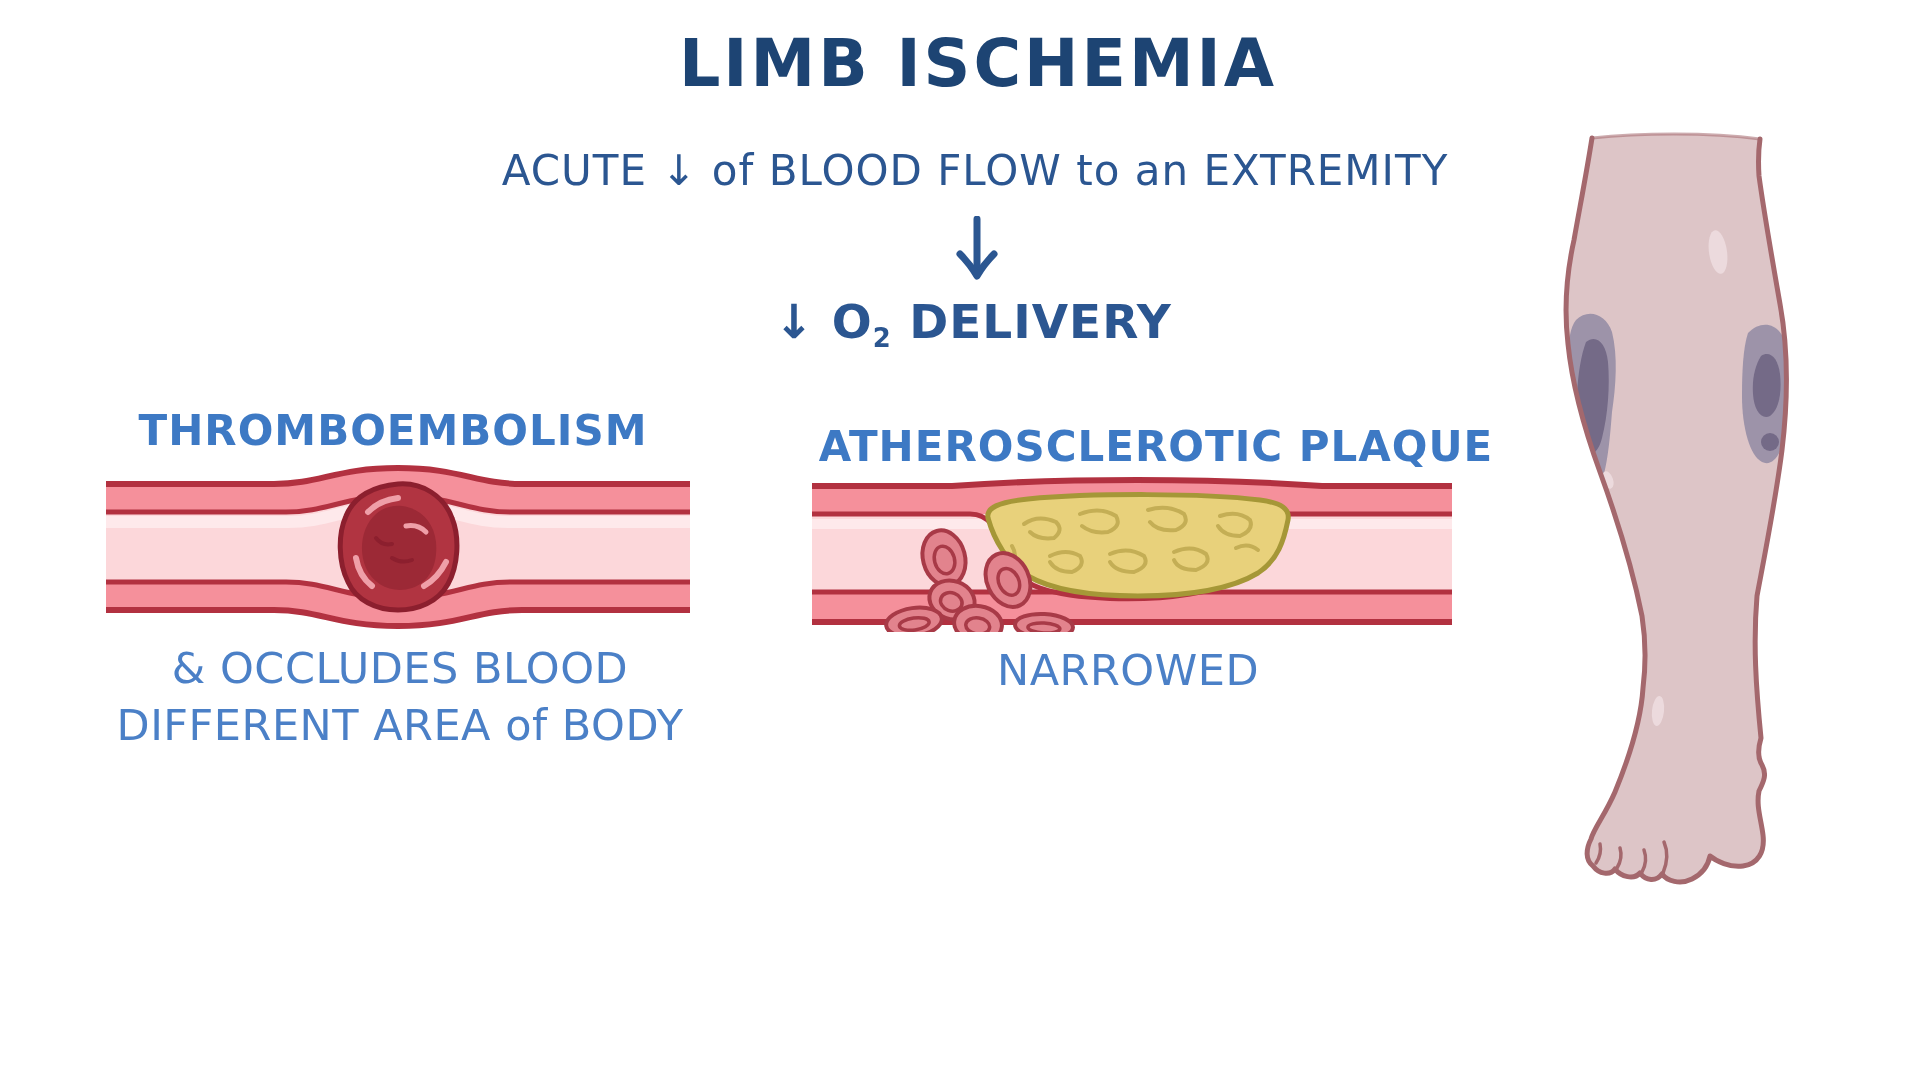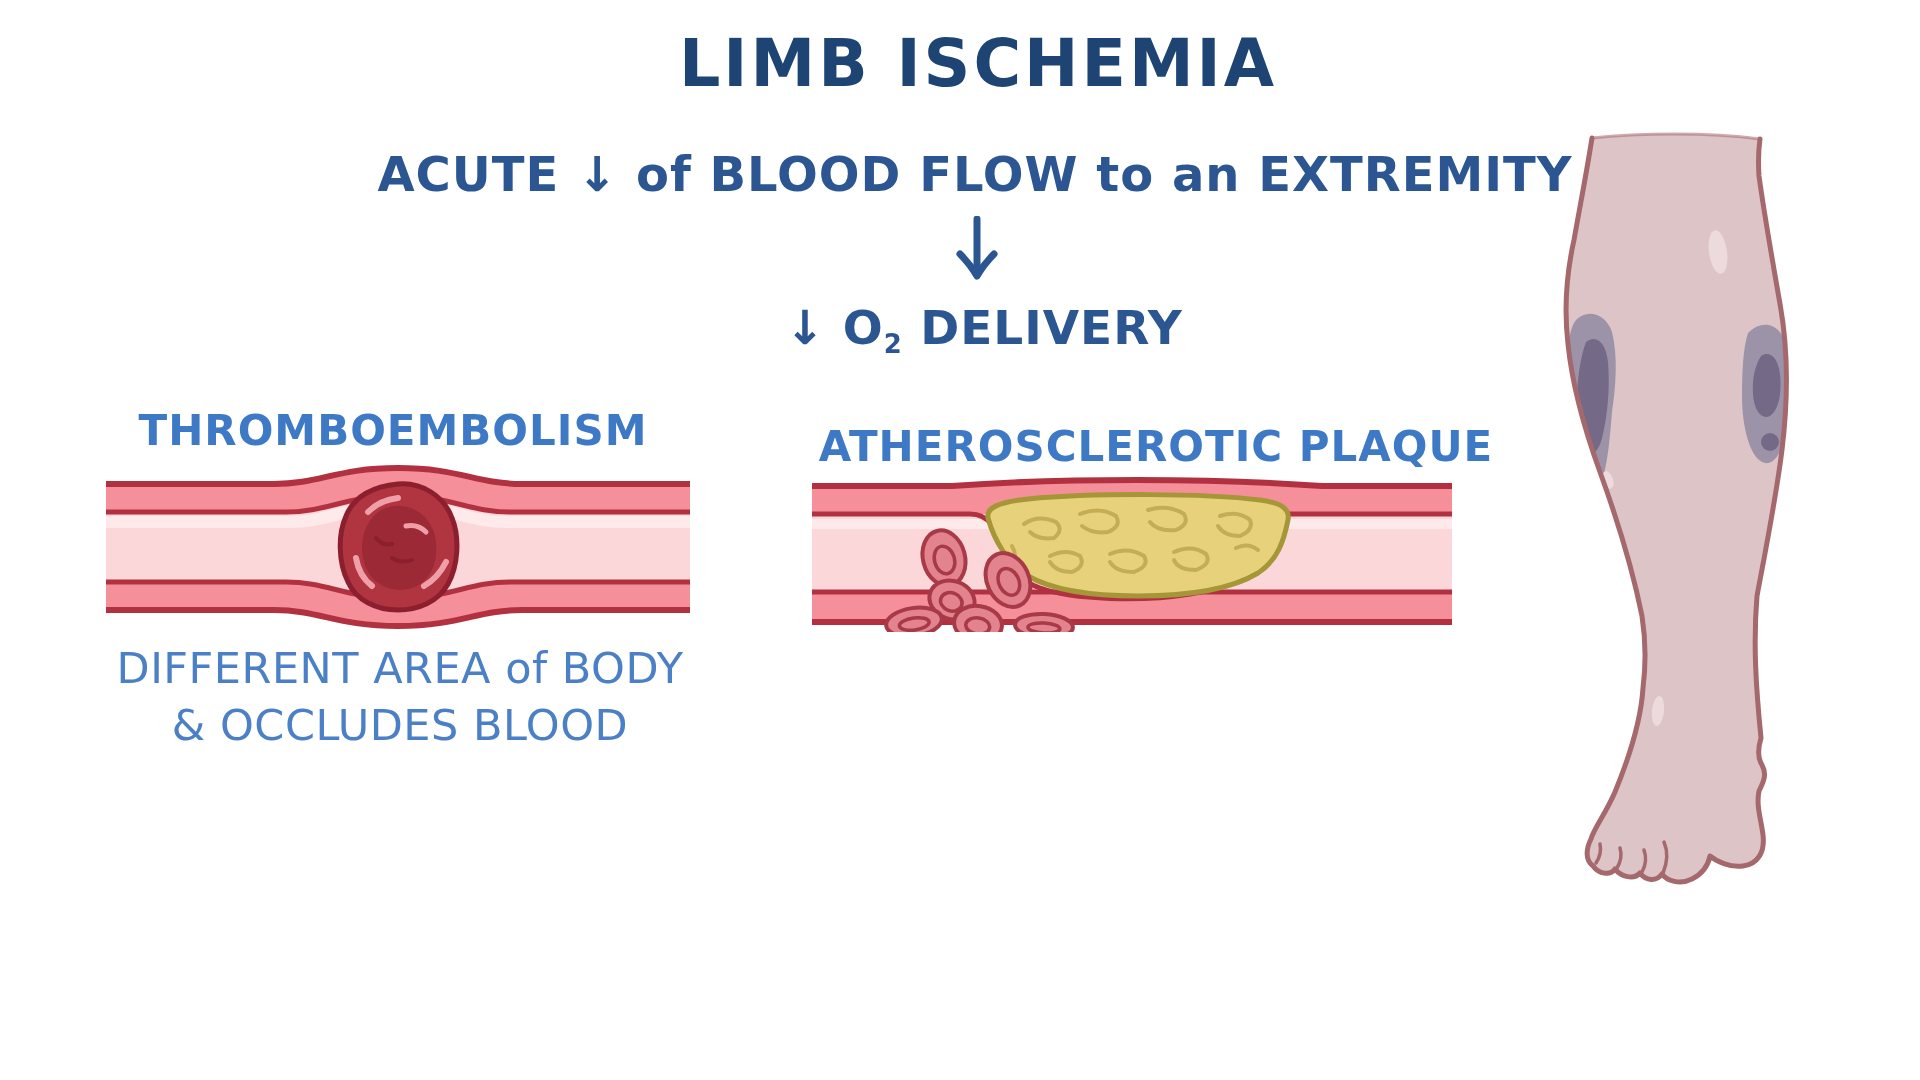--- a/index.html
+++ b/index.html
@@ -4,41 +4,41 @@
 <style>
   html,body{margin:0;padding:0;}
   body{
     width:1920px;height:1080px;position:relative;overflow:hidden;
     background:var(--background,#fff);
     font-family:"DejaVu Sans","Liberation Sans",sans-serif;
   }
   .abs{position:absolute;}
   .ctr{transform:translateX(-50%);white-space:nowrap;text-align:center;}
   .title{font-size:65px;font-weight:bold;letter-spacing:3px;color:var(--title-ink);}
-  .subtitle{font-size:48px;font-weight:bold;letter-spacing:1px;color:var(--subtitle-ink);}
+  .subtitle{font-size:42px;font-weight:normal;letter-spacing:1px;color:var(--subtitle-ink);}
   .o2line{font-size:47px;font-weight:bold;letter-spacing:1px;color:var(--subtitle-ink);}
   .o2line sub{font-size:0.55em;vertical-align:-0.35em;}
   .heading{font-size:42px;font-weight:bold;letter-spacing:1px;color:var(--heading-ink);}
   .caption{font-size:43px;line-height:57px;letter-spacing:0.5px;color:var(--caption-ink);text-align:center;}
   .caption span{display:block;white-space:nowrap;}
   svg{display:block;}
 </style>
 </head>
 <body>
 
 <div class="abs ctr title" style="left:978px;top:26px;">LIMB ISCHEMIA</div>
 
 <div class="abs ctr subtitle" style="left:975px;top:146px;">ACUTE ↓ of BLOOD FLOW to an EXTREMITY</div>
 
 <svg class="abs" style="left:954px;top:216px;" width="46" height="72" viewBox="0 0 46 72">
   <path d="M23,3 L23,52" fill="none" style="stroke:var(--subtitle-ink)" stroke-width="7" stroke-linecap="round"></path>
   <path d="M6,38 Q16,48 23,60 Q30,48 40,38" fill="none" style="stroke:var(--subtitle-ink)" stroke-width="7" stroke-linecap="round" stroke-linejoin="round"></path>
 </svg>
 
-<div class="abs ctr o2line" style="left:973px;top:300px;margin-left:11px;">
+<div class="abs ctr o2line" style="left:973px;top:294px;">
   <span>↓ O</span><sub>2</sub><span> DELIVERY</span>
 </div>
 
 <div>
   <div class="abs ctr heading" style="left:393px;top:406px;">THROMBOEMBOLISM</div>
 
   <svg class="abs" style="left:106px;top:462px;" width="584" height="170" viewBox="0 0 584 170">
 
     <path d="M0,22 L168,22 C214,22 230,6 292,6 C354,6 370,22 416,22 L584,22 L584,148 L416,148 C370,148 354,164 292,164 C230,164 214,148 168,148 L0,148 Z" style="fill:var(--vessel-wall)"></path>
 
@@ -56,22 +56,22 @@
       <path d="M262,50 Q274,38 292,36" fill="none" style="stroke:var(--clot-highlight)" stroke-width="6" stroke-linecap="round"></path>
       <path d="M250,96 Q253,114 266,124" fill="none" style="stroke:var(--clot-highlight)" stroke-width="6" stroke-linecap="round"></path>
       <path d="M318,124 Q332,116 340,100" fill="none" style="stroke:var(--clot-highlight)" stroke-width="6" stroke-linecap="round"></path>
       <path d="M300,64 Q312,62 320,70" fill="none" style="stroke:var(--clot-highlight)" stroke-width="5" stroke-linecap="round"></path>
       <path d="M286,96 Q296,102 306,98" fill="none" style="stroke:var(--clot-outline)" stroke-width="4" stroke-linecap="round"></path>
       <path d="M270,76 Q276,84 286,82" fill="none" style="stroke:var(--clot-outline)" stroke-width="4" stroke-linecap="round"></path>
     </g>
   </svg>
 
   <div class="abs ctr caption" style="left:400px;top:640px;">
+    <span>&amp; OCCLUDES BLOOD</span>
     <span>DIFFERENT AREA of BODY</span>
-    <span>&amp; OCCLUDES BLOOD</span>
   </div>
 </div>
 
 <div>
   <div class="abs ctr heading" style="left:1156px;top:406px;margin-top:16px;">ATHEROSCLEROTIC PLAQUE</div>
 
   <svg class="abs" style="left:812px;top:476px;" width="640" height="156" viewBox="0 0 640 156">
 
     <path d="M0,10 L140,10 C250,2 400,2 510,10 L640,10 L640,146 L0,146 Z" style="fill:var(--vessel-wall)"></path>
 
@@ -121,20 +121,21 @@
         <ellipse cy="2" rx="12" ry="8" fill="none" style="stroke:var(--rbc-outline)" stroke-width="3.5"></ellipse>
       </g>
       <g transform="translate(232,150) rotate(3)">
         <ellipse rx="29" ry="12" style="fill:var(--rbc);stroke:var(--rbc-outline)" stroke-width="4"></ellipse>
         <ellipse cy="2" rx="16" ry="5" fill="none" style="stroke:var(--rbc-outline)" stroke-width="3.5"></ellipse>
       </g>
     </g>
   </svg>
 
   <div class="abs ctr caption" style="left:1128px;top:642px;">
+    <span>NARROWED</span>
   </div>
 </div>
 
 <svg class="abs" style="left:1558px;top:128px;" width="272" height="775" viewBox="0 0 272 775">
   <defs>
     <clipPath id="legclip">
       <path d="M34,10 C28,48 22,78 16,112 C8,148 6,182 10,216 C14,256 26,300 42,344 C58,388 74,438 84,488 C89,520 87,544 85,560 C83,592 71,630 57,664 C47,687 36,700 33,711 C28,721 27,732 35,738 C41,746 52,748 57,741 C63,749 76,752 82,745 C88,753 98,754 104,746 C109,753 122,757 134,751 C144,746 150,738 152,728 C158,733 172,740 185,738 C200,736 207,724 205,707 C203,691 198,678 201,663 C206,653 209,646 204,637 C199,629 200,620 203,610 C198,560 195,515 199,468 C208,420 218,370 224,322 C230,272 230,220 222,176 C214,130 206,85 201,48 C200,32 201,18 202,11 C150,4 80,5 34,10 Z"></path>
     </clipPath>
   </defs>
 

